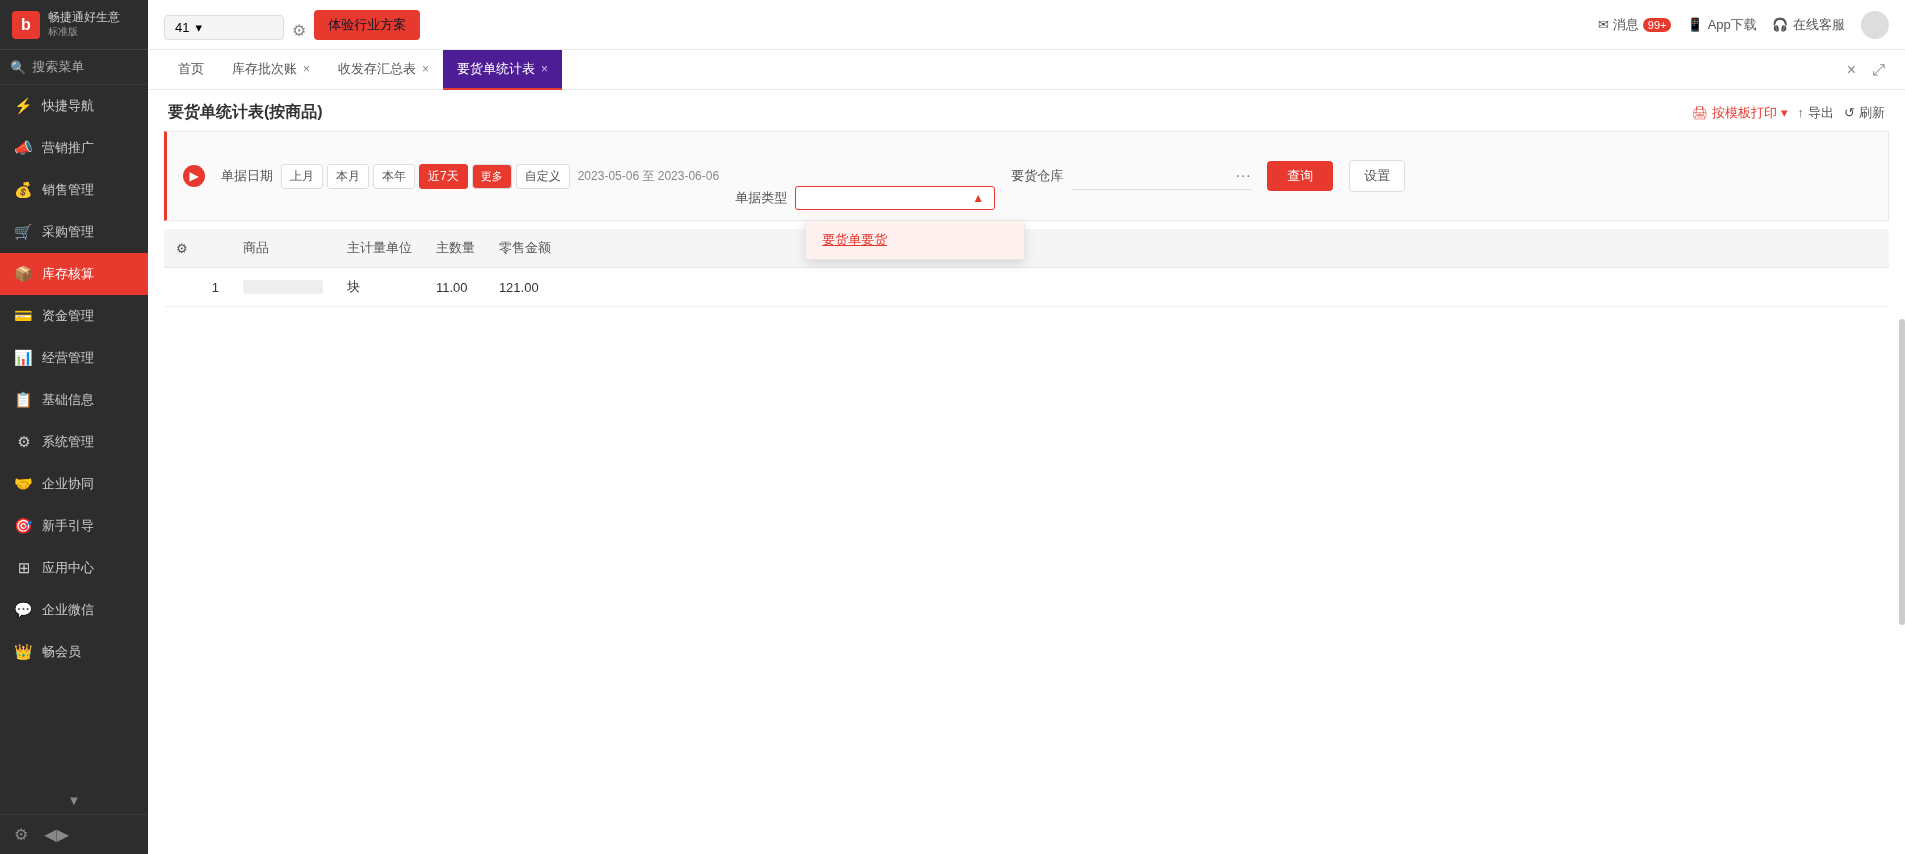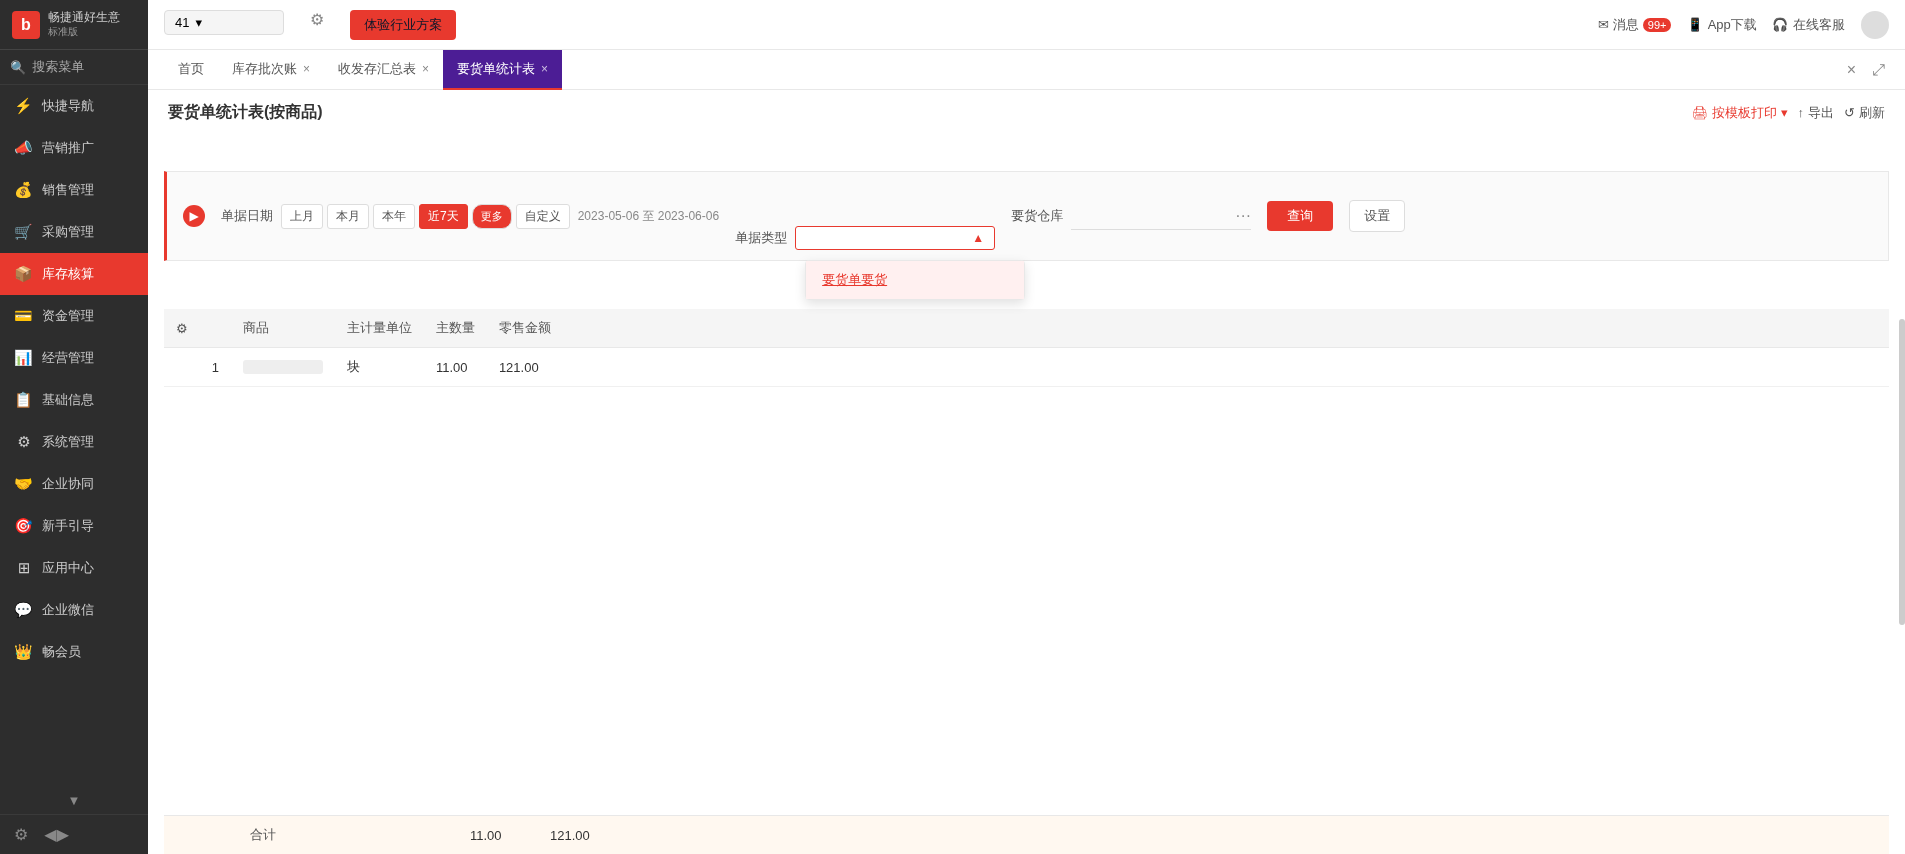--- a/index.html
+++ b/index.html
@@ -91,21 +91,21 @@
     
     .topbar {
       height: 50px;
       background: white;
       display: flex;
       align-items: center;
       padding: 0 16px;
       border-bottom: 1px solid #e8e8e8;
       gap: 12px;
     }
-    .topbar-left { display: flex; align-items: flex-start; gap: 26px; flex: 1; }
+    .topbar-left { display: flex; align-items: flex-end; gap: 8px; flex: 1; }
     .company-select {
       display: flex;
       align-items: center;
       gap: 6px;
       background: #f5f5f5;
       border: 1px solid #ddd;
       border-radius: 4px;
       padding: 4px 10px;
       cursor: pointer;
       font-size: 13px;
@@ -175,21 +175,20 @@
     .tab-action-btn { background: none; border: none; cursor: pointer; color: #888; font-size: 16px; padding: 4px; }
 
     
     .content {
       flex: 1;
       background: white;
       overflow: hidden;
       display: flex;
       flex-direction: column;
       position: relative;
-      gap: 40px;
     }
 
     
     .page-header {
       display: flex;
       align-items: center;
       justify-content: space-between;
       padding: 12px 20px 8px;
       background: white;
     }
@@ -218,21 +217,21 @@
       display: flex; align-items: center; justify-content: center; cursor: pointer; font-size: 12px; flex-shrink: 0;
     }
     .filter-group { display: flex; align-items: center; gap: 8px; }
     .filter-label { color: #555; font-size: 13px; white-space: nowrap; }
     .date-range-btns { display: flex; gap: 4px; }
     .date-btn {
       padding: 3px 8px; border: 1px solid #ddd; border-radius: 3px; background: white;
       font-size: 12px; cursor: pointer; color: #555;
     }
     .date-btn.active { background: #e8392e; color: white; border-color: #e8392e; }
-    .date-btn.special { background: #e8392e; color: white; border-radius: 10px; padding: 2px 8px; font-size: 11px; }
+    .date-btn.special { background: #e8392e; color: white; border-radius: 4px; padding: 2px 8px; font-size: 11px; }
     .date-value { font-size: 12px; color: #888; }
 
     .filter-select {
       display: flex; align-items: center; gap: 6px; border: 1px solid #e8392e;
       border-radius: 3px; padding: 4px 10px; min-width: 200px; position: relative;
       background: white; cursor: pointer;
     }
     .filter-select-text { flex: 1; font-size: 13px; color: #333; }
     .filter-select-arrow { color: #e8392e; font-size: 12px; }
 
@@ -531,23 +530,16 @@
             </td>
             <td>块</td>
             <td>11.00</td>
             <td>121.00</td>
             <td></td>
           </tr>
         </tbody>
       </table>
     </div>
 
-    <div class="table-footer">
-      <div style="width:40px;"></div>
-      <div style="width:30px;"></div>
-      <div class="footer-label">合计</div>
-      <div class="footer-value">11.00</div>
-      <div class="footer-value">121.00</div>
-    </div>
 
     <div class="right-scroll"></div>
   </div>
 </div>
 
 </body></html>

